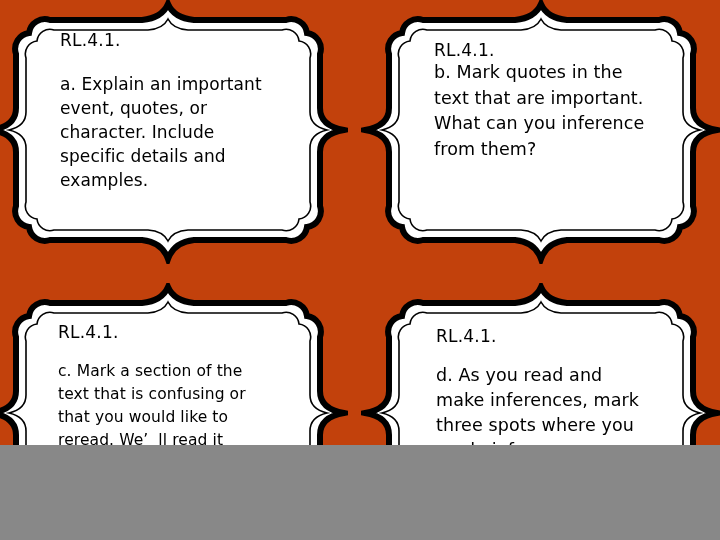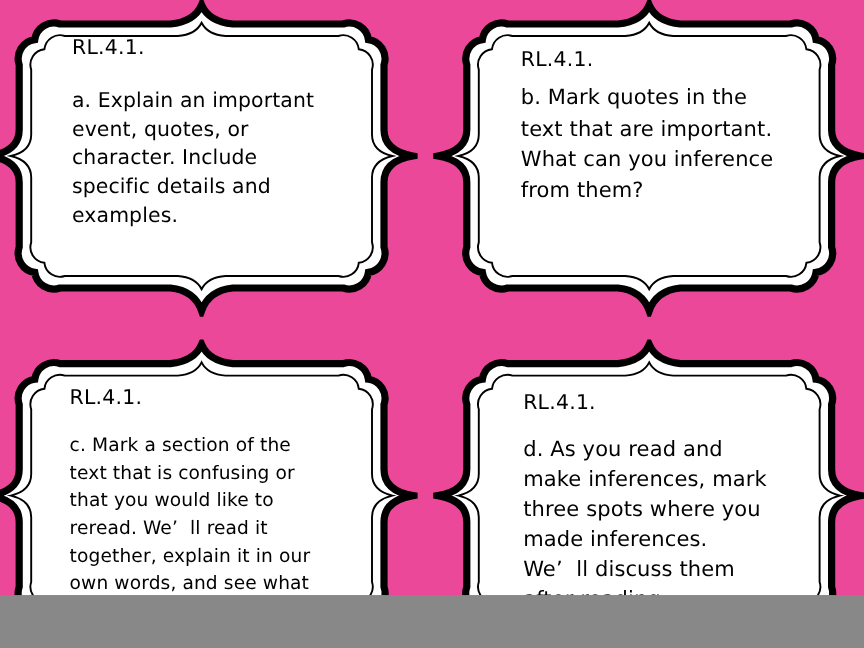--- a/index.html
+++ b/index.html
@@ -1,37 +1,37 @@
 <!DOCTYPE html>
 <html><head>
 <meta charset="utf-8">
 <style>
   html,body{margin:0;padding:0;background:#888;}
   .slide{
     position:relative;
-    width:720px;height:496px;
-    background:#ec4899;
+    width:720px;height:445px;
+    background:#c2410c;
     overflow:hidden;
     font-family:"DejaVu Sans","Liberation Sans",sans-serif;
     color:#000;
   }
   .card{position:absolute;width:364px;height:266px;}
   .card svg.frame{position:absolute;left:0;top:0;display:block;}
   .card .txt{position:absolute;z-index:2;}
   .std-label{font-size:17px;line-height:19px;letter-spacing:.2px;}
   .body-text{white-space:pre;letter-spacing:.1px;}
 
   
   .c-a{left:-12px;top:0;}
   .c-a .txt{left:72px;top:31px;}
   .c-a .body-text{margin-top:22px;font-size:17px;line-height:24px;}
 
   .c-b{left:361px;top:0;}
   .c-b .txt{left:73px;top:41px;}
-  .c-b .body-text{margin-top:10px;font-size:17.5px;line-height:25.5px;}
+  .c-b .body-text{font-size:17.5px;line-height:25.5px;}
 
   .c-c{left:-12px;top:283px;}
   .c-c .txt{left:70px;top:40px;}
   .c-c .body-text{margin-top:18px;font-size:15.5px;line-height:23px;}
 
   .c-d{left:361px;top:283px;}
   .c-d .txt{left:75px;top:44px;}
   .c-d .body-text{margin-top:17px;font-size:17.5px;line-height:25px;}
 </style>
 </head>

